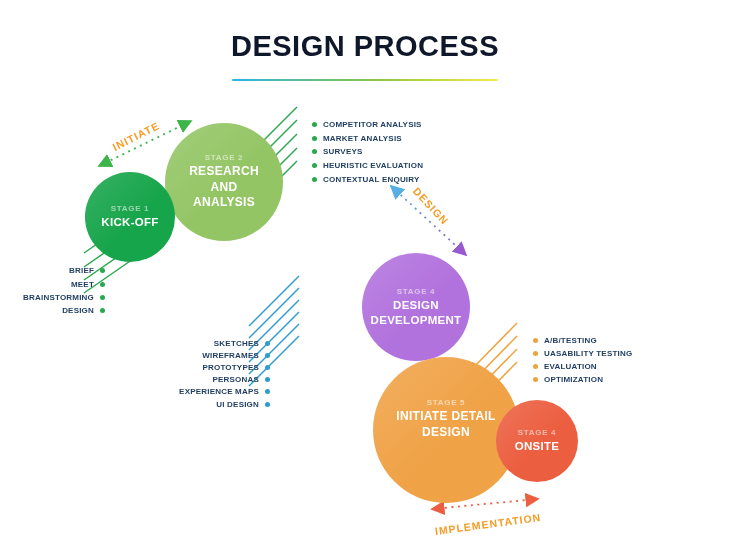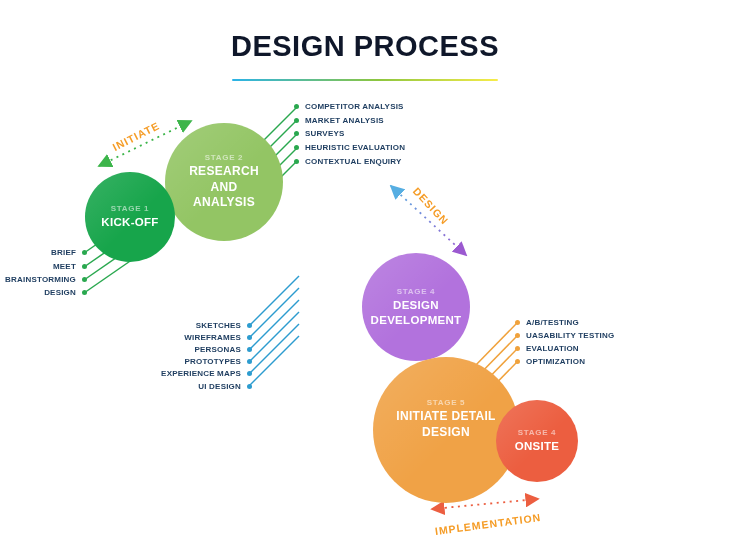--- a/index.html
+++ b/index.html
@@ -33,21 +33,21 @@
   .s4 .stage-name{width:100px;}
   .s5 .stage-name{width:126px;font-size:12px;}
   .s6 .stage-name{width:70px;}
   .s7 .stage-name{width:120px;}
   
   .phase{position:absolute;z-index:12;font-size:10.5px;font-weight:bold;letter-spacing:1px;white-space:nowrap;}
   .phase.initiate{left:136px;top:136px;transform:translate(-50%,-50%) rotate(-27deg);}
   .phase.design{left:431px;top:206px;transform:translate(-50%,-50%) rotate(47deg);}
   .phase.implementation{left:488px;top:524px;transform:translate(-50%,-50%) rotate(-7.5deg);}
   
-  .list{position:absolute;z-index:10;list-style:none;margin:0;padding:0;}
+  .list{position:absolute;z-index:10;list-style:none;margin:18px;padding:0;}
   .list li{display:flex;align-items:center;gap:6px;font-size:8px;font-weight:bold;
     color:#1d3c5f;letter-spacing:.2px;white-space:nowrap;}
   .list.right-align li{justify-content:flex-end;}
   .dot{width:5px;height:5px;border-radius:50%;flex:0 0 auto;}
   .list-research{left:294px;top:100px;}   .list-research li{height:13.6px;}
   .list-kickoff{left:0;top:246px;width:87px;}  .list-kickoff li{height:13.4px;}
   .list-concept{left:0;top:319px;width:252px;} .list-concept li{height:12.2px;}
   .list-technical{left:515px;top:316px;}  .list-technical li{height:12.9px;}
 </style>
 </head>
@@ -186,28 +186,28 @@
   <ul class="list list-concept right-align">
     <li>
         <span>SKETCHES</span>
         <span class="dot" style="background-color: rgb(45, 156, 207);"></span>
       </li>
     <li>
         <span>WIREFRAMES</span>
         <span class="dot" style="background-color: rgb(45, 156, 207);"></span>
       </li>
     <li>
+        <span>PROTOTYPES</span>
+        <span class="dot" style="background-color: rgb(45, 156, 207);"></span>
+      </li>
+    <li>
         <span>PERSONAS</span>
         <span class="dot" style="background-color: rgb(45, 156, 207);"></span>
       </li>
     <li>
-        <span>PROTOTYPES</span>
-        <span class="dot" style="background-color: rgb(45, 156, 207);"></span>
-      </li>
-    <li>
         <span>EXPERIENCE MAPS</span>
         <span class="dot" style="background-color: rgb(45, 156, 207);"></span>
       </li>
     <li>
         <span>UI DESIGN</span>
         <span class="dot" style="background-color: rgb(45, 156, 207);"></span>
       </li>
   </ul>
 
   <ul class="list list-technical">

